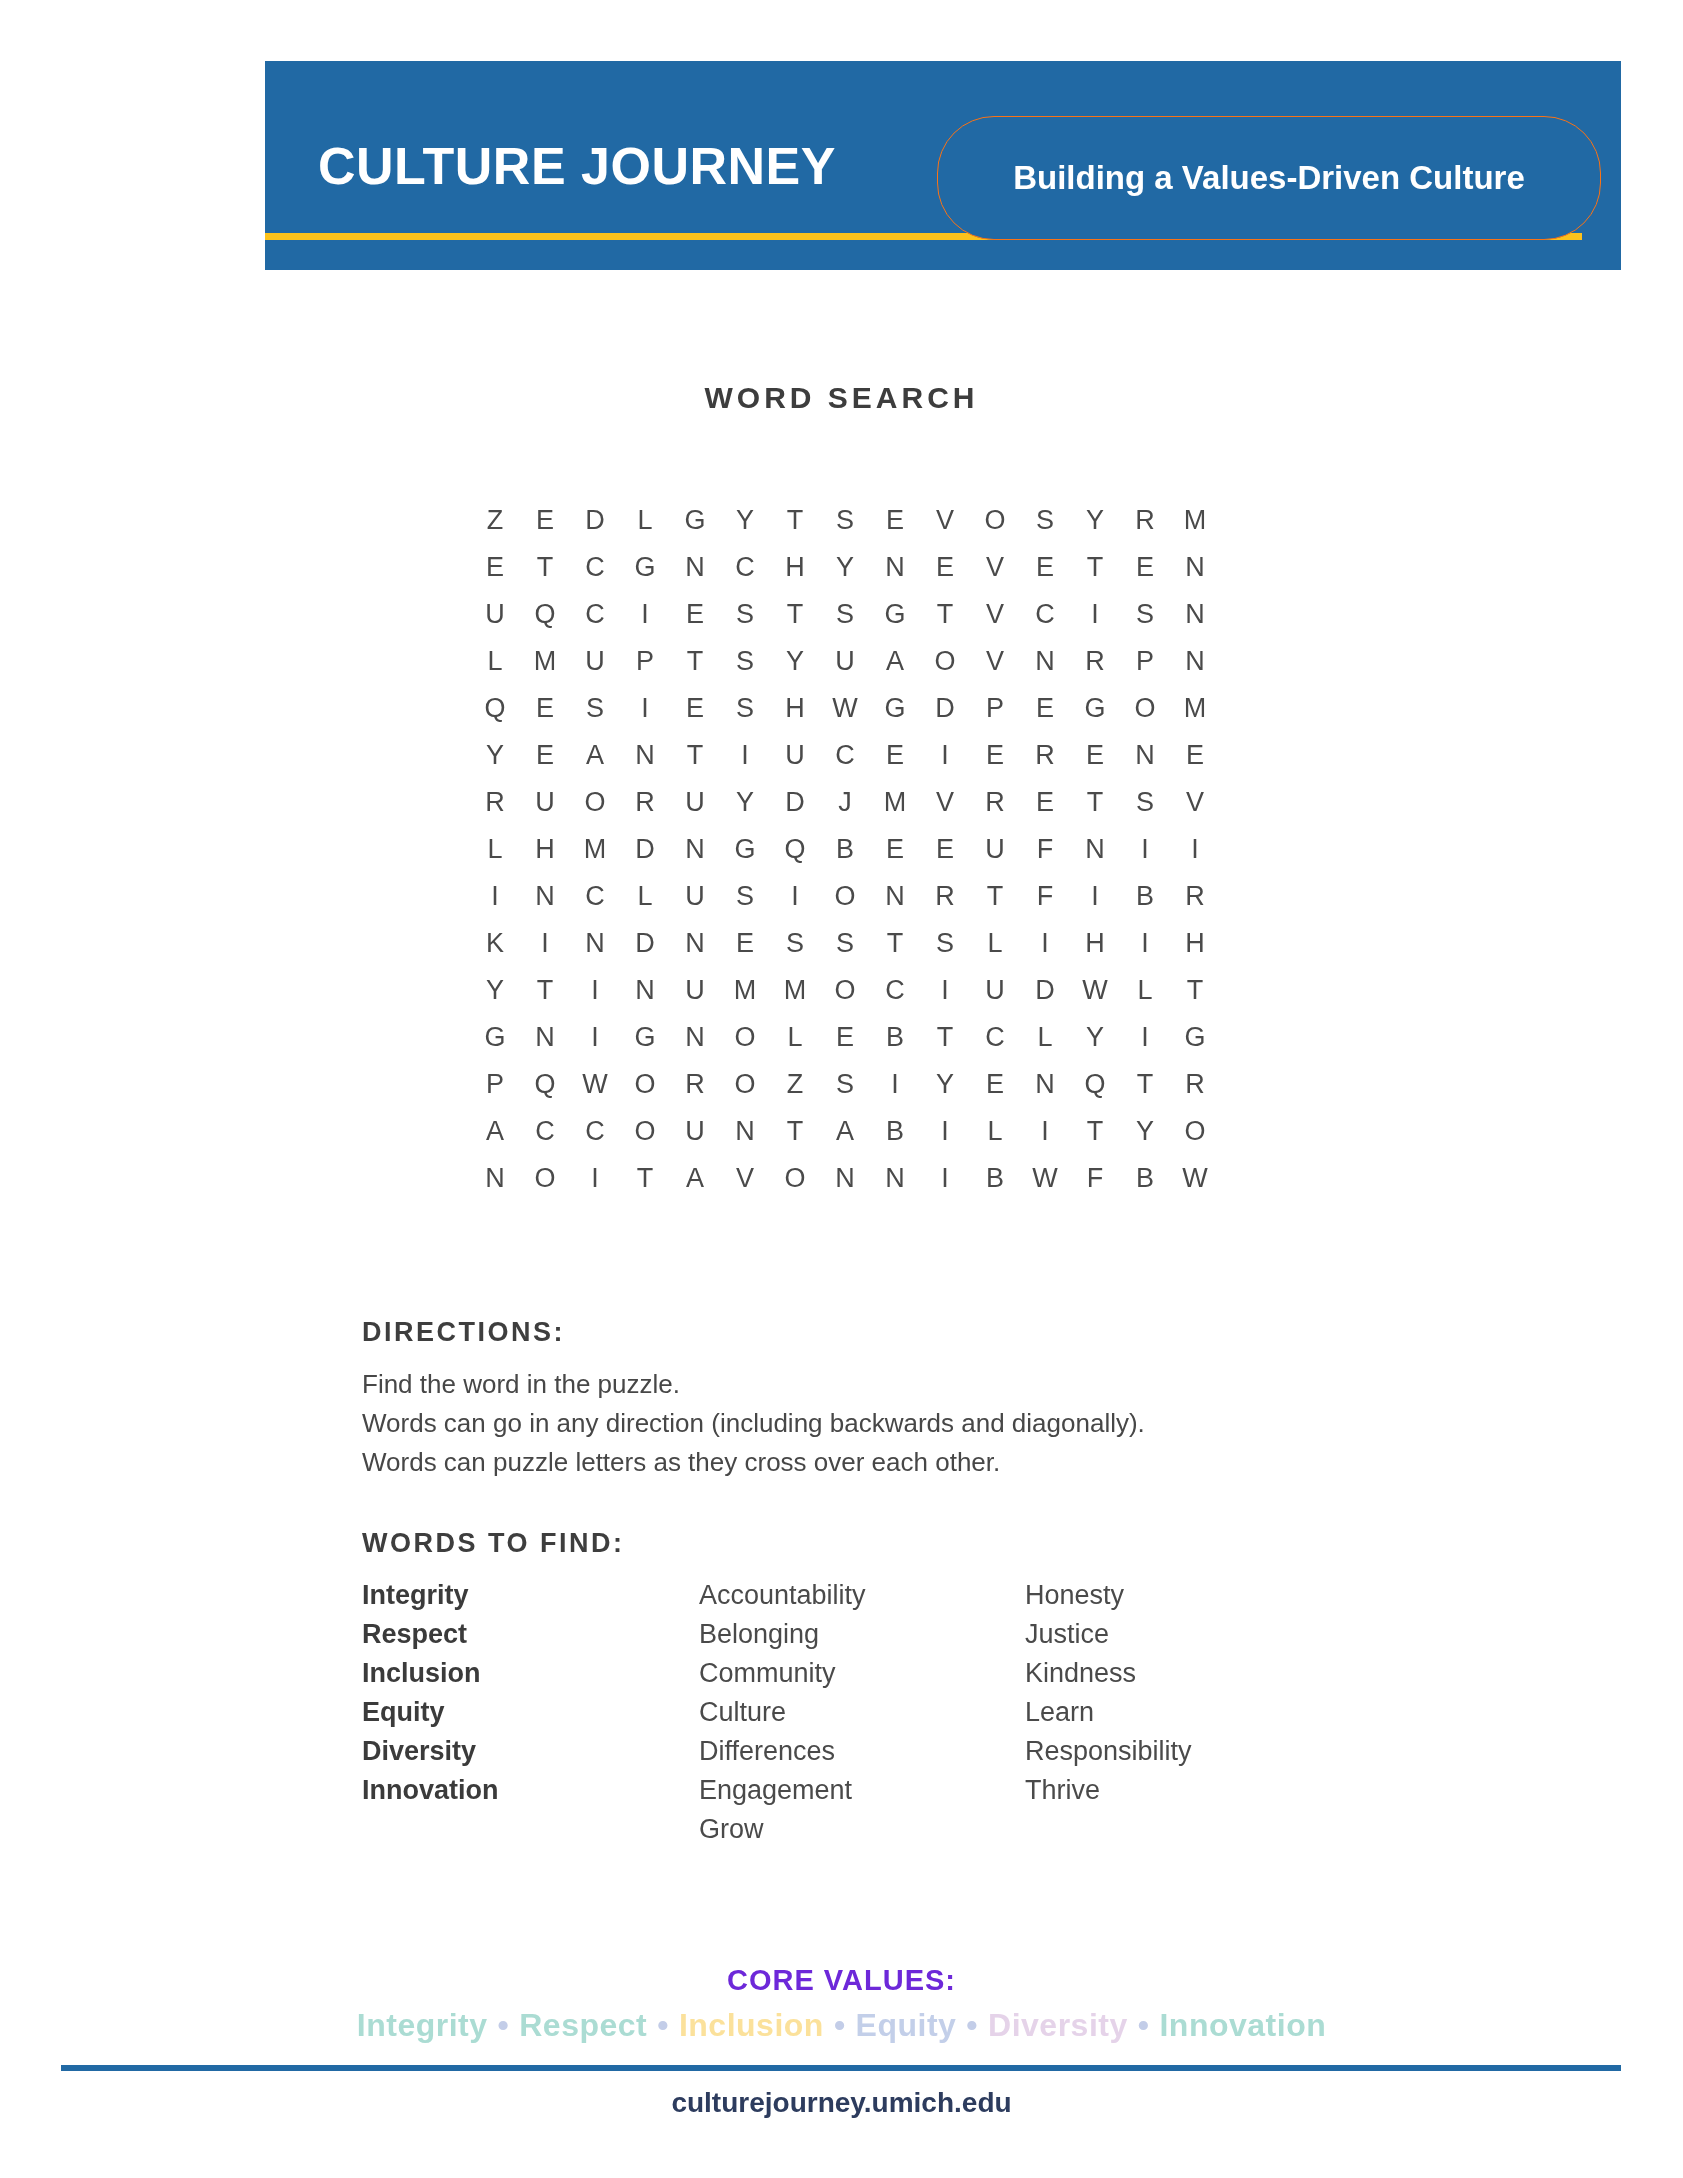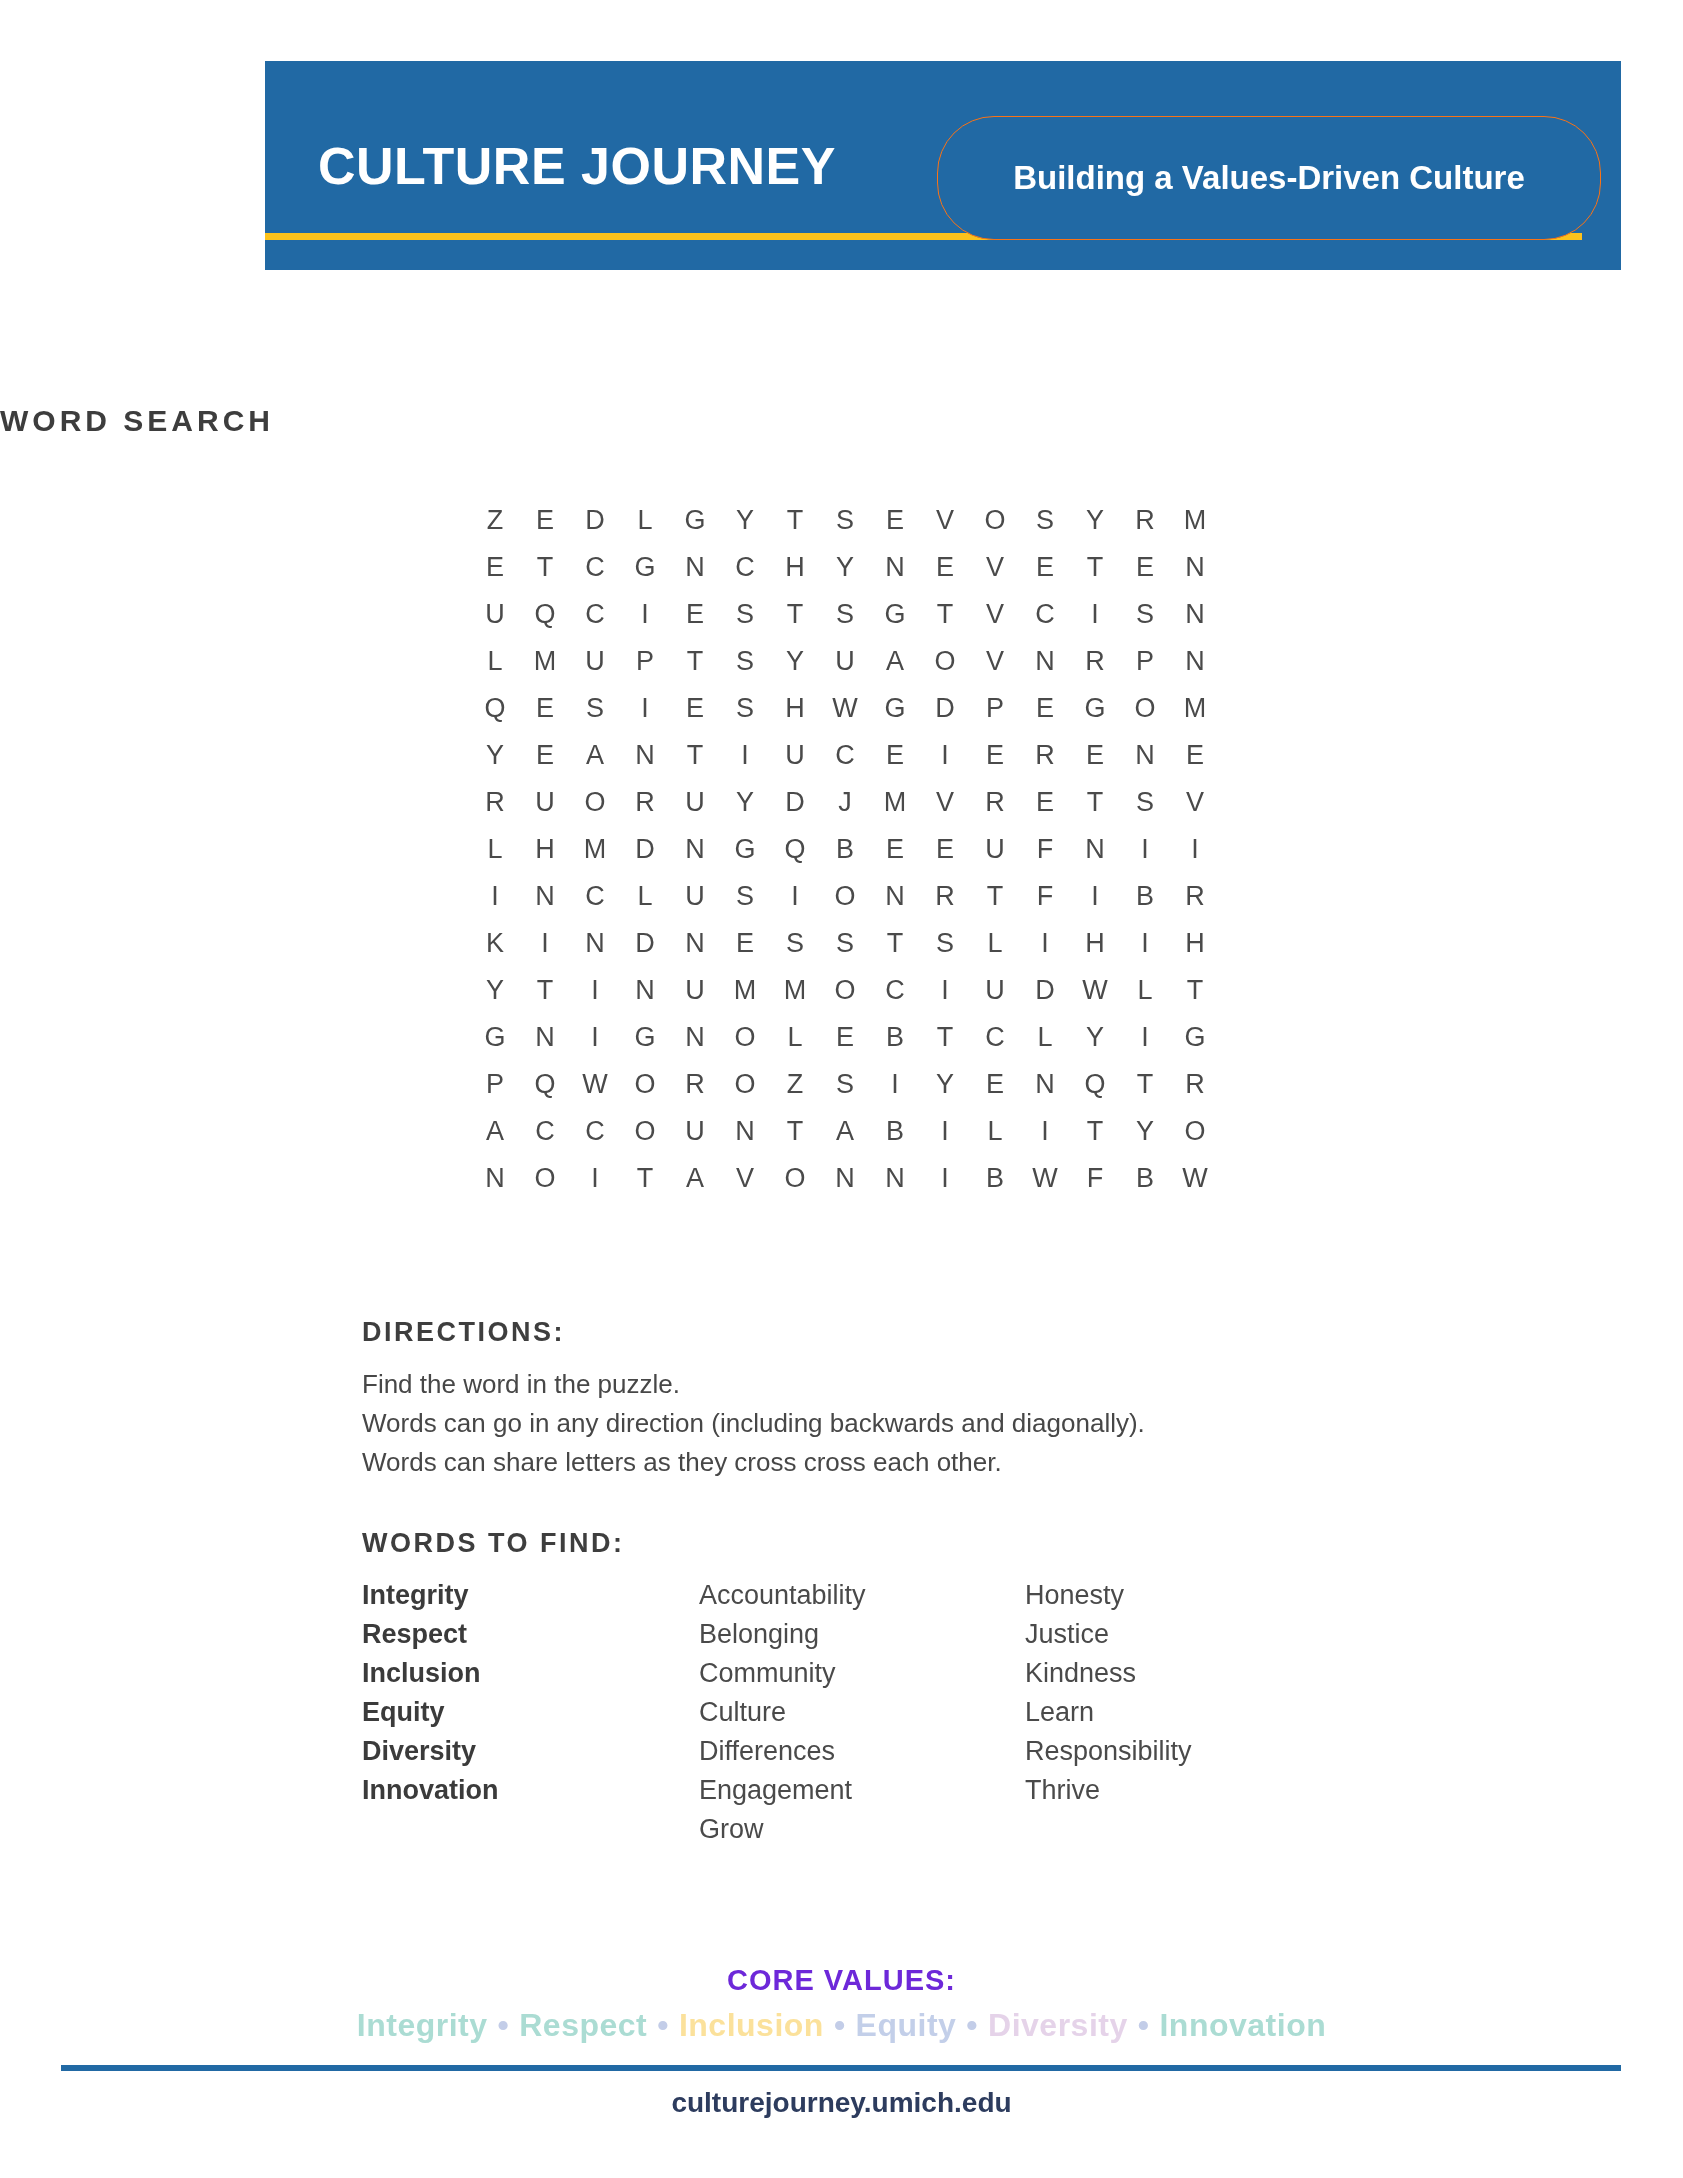--- a/index.html
+++ b/index.html
@@ -35,21 +35,21 @@
   .tagline-box {
     position:absolute; left:672px; top:55px; width:664px; height:124px;
     border:1px solid #f97316; border-radius:57px; box-sizing:border-box;
     display:flex; align-items:center; justify-content:center; background:#2169a4;
   }
   .tagline-box span {
     color:#ffffff; font-size:33px; font-weight:bold; white-space:nowrap;
   }
   
   .ws-title {
-    position:absolute; left:0; top:404px; width:100%; text-align:left;
+    position:absolute; left:0; top:381px; width:100%; text-align:center;
     font-size:30px; font-weight:bold; letter-spacing:4px; color:#3d3d3d;
   }
   .grid {
     position:absolute; left:470px; top:497px;
     display:grid; grid-template-columns:repeat(15, 50px); grid-auto-rows:47px;
   }
   .grid .cell {
     display:flex; align-items:center; justify-content:center;
     font-size:27px; font-weight:300; color:#4a4a4a;
   }
@@ -328,21 +328,21 @@
       <div class="cell">W</div>
       <div class="cell">F</div>
       <div class="cell">B</div>
       <div class="cell">W</div>
     </div>
 
   <div class="sec-heading directions-heading">DIRECTIONS:</div>
   <div class="directions-lines" id="directions-lines">
       <div>Find the word in the puzzle.</div>
       <div>Words can go in any direction (including backwards and diagonally).</div>
-      <div>Words can share letters as they cross cross each other.</div>
+      <div>Words can puzzle letters as they cross over each other.</div>
     </div>
 
   <div class="sec-heading words-heading">WORDS TO FIND:</div>
   <div class="words-col bold col-1" id="words-col-1">
       <div>Integrity</div>
       <div>Respect</div>
       <div>Inclusion</div>
       <div>Equity</div>
       <div>Diversity</div>
       <div>Innovation</div>

